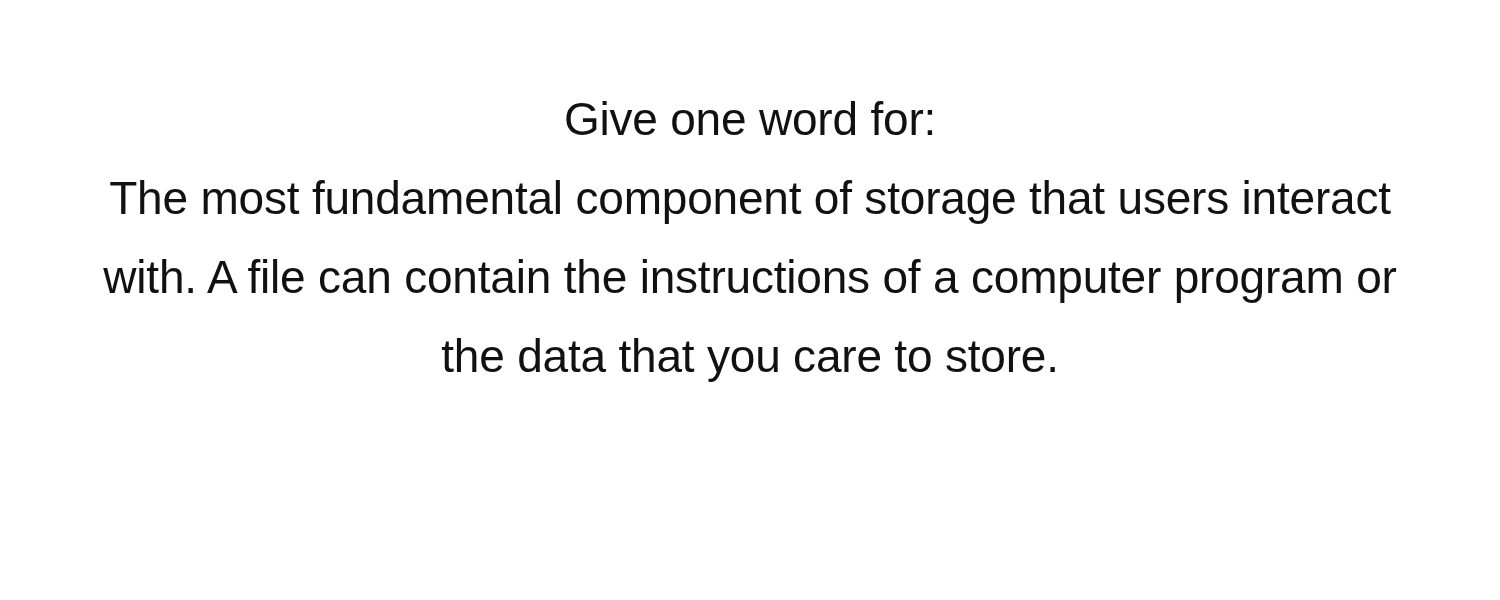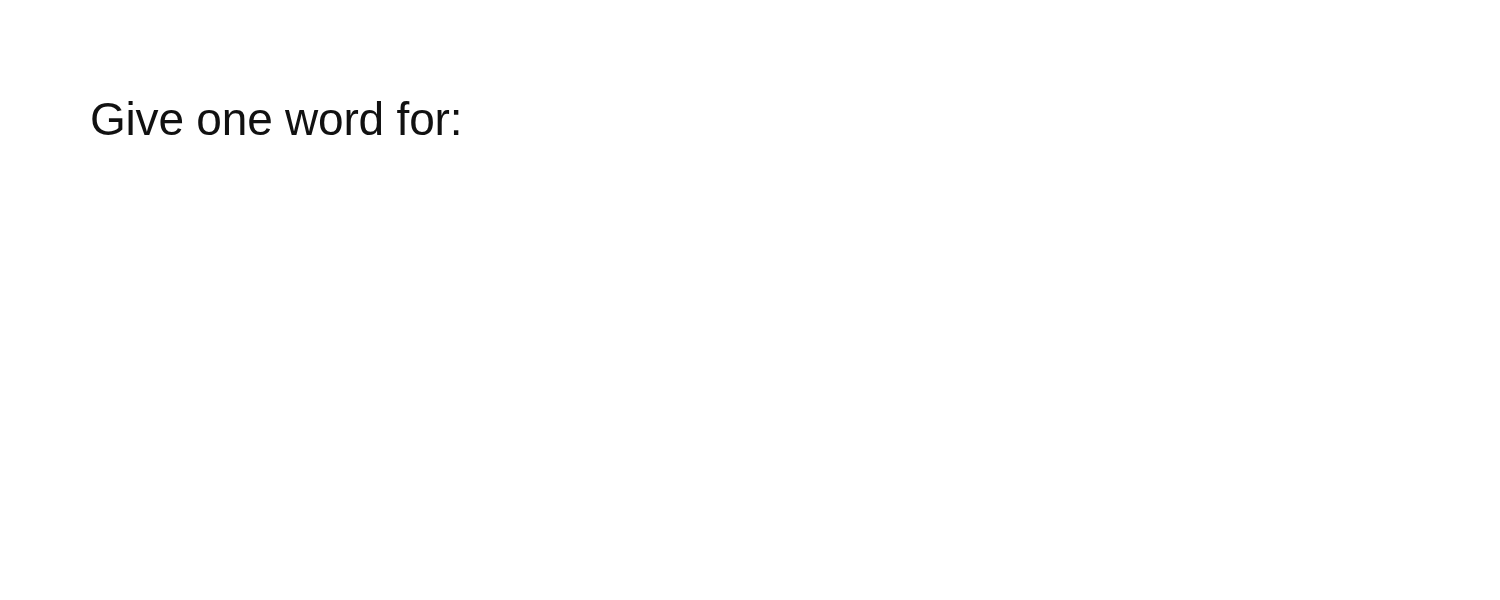--- a/index.html
+++ b/index.html
@@ -1,18 +1,19 @@
 <!DOCTYPE html>
 <html><head>
   <meta charset="utf-8">
   <style>
     * {
       margin: 0;
       padding: 0;
       box-sizing: border-box;
+      text-align: center;
     }
     body {
       width: 1500px;
       height: 600px;
       background: #ffffff;
       font-family: -apple-system, BlinkMacSystemFont, "Segoe UI", Helvetica, Arial, sans-serif;
       padding: 80px 90px 0 90px;
       color: #1a1a1a;
     }
     .content {
@@ -26,13 +27,14 @@
     }
     .definition {
       display: block;
     }
   </style>
 </head>
 <body>
 
 <div class="content">
   <span class="prompt-label">Give one word for:</span>
+  <span class="definition">The most fundamental component of storage that users interact with. A file can contain the instructions of a computer program or the data that you care to store.</span>
 </div>
 
 </body></html>

